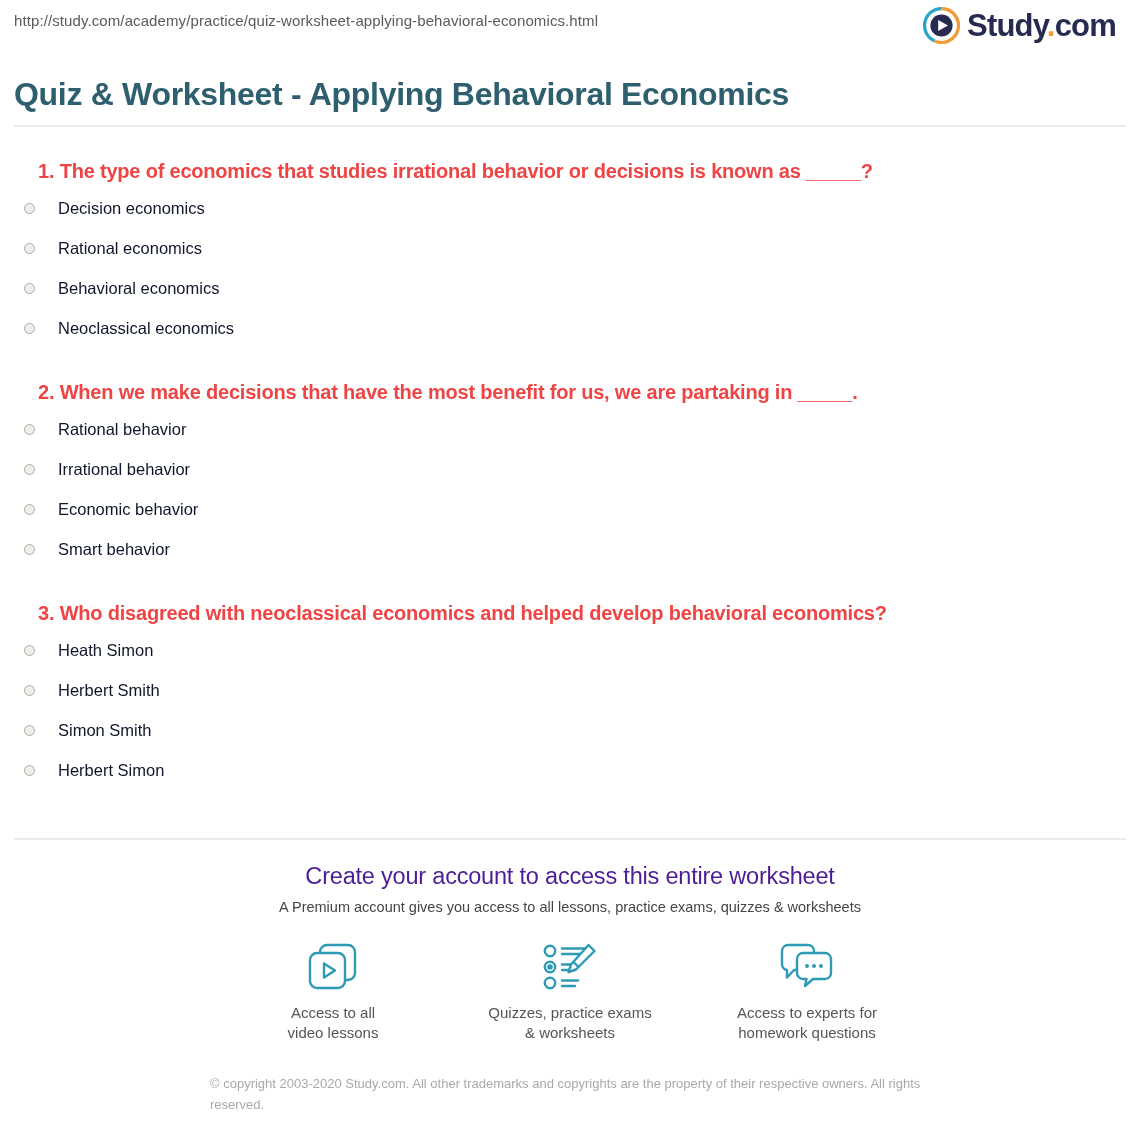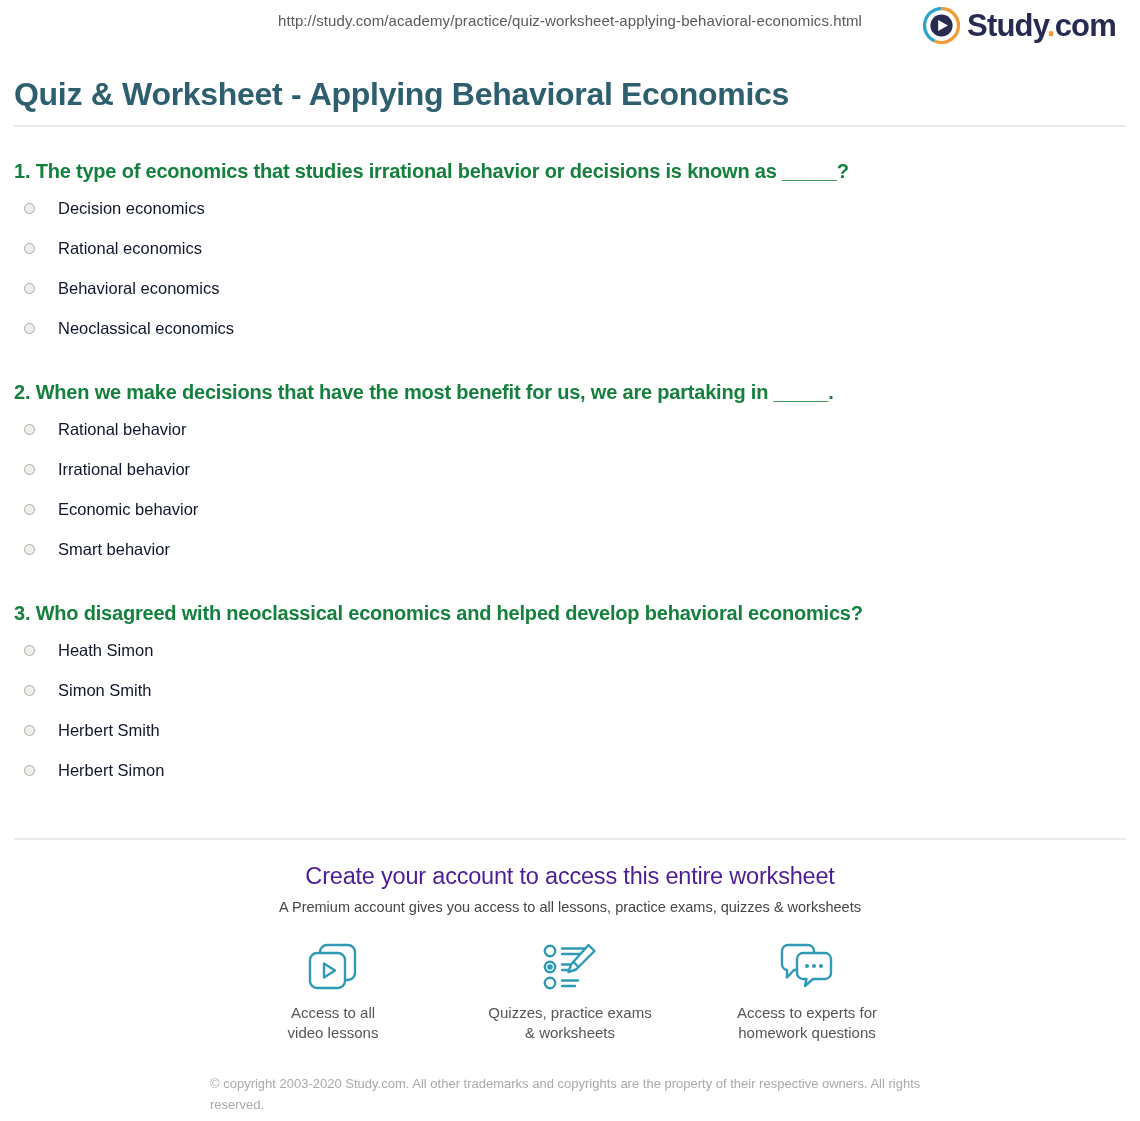--- a/index.html
+++ b/index.html
@@ -6,38 +6,39 @@
   html, body { background: #ffffff; }
   body {
     width: 1140px; height: 1121px; overflow: hidden;
     font-family: "Liberation Sans", sans-serif;
     color: #555;
     position: relative;
   }
 
   
   .header { position: relative; padding: 12px 14px 0 14px; height: 50px; }
-  .url-text { font-size: 15px; color: #5a5a5a; letter-spacing: 0.1px; text-align: center; }
+  .url-text { font-size: 15px; color: #5a5a5a; letter-spacing: 0.1px; }
   .logo { position: absolute; top: 7px; right: 24px; display: flex; align-items: center; gap: 7px; cursor: pointer; }
   .logo-text { font-size: 31px; font-weight: 700; color: #272a51; letter-spacing: -0.8px; }
   .logo-text .dot { color: #f09a38; }
 
   
   .main { padding: 0 14px; }
   .page-title {
     margin-top: 27px;
     font-size: 32px; font-weight: 700; color: #2d5f6e;
     letter-spacing: -0.3px; line-height: 1.1;
   }
   .rule { border: none; border-top: 2px solid #ebebeb; margin-top: 13px; }
 
   .question { margin-top: 33px; }
   .q-heading {
-    font-size: 20px; font-weight: 700; color: #15803d;
+    font-size: 20px; font-weight: 700; color: #ef4444;
     letter-spacing: -0.2px;
+    margin-left: 24px;
   }
   .options { margin-top: 5px; }
   .option-row {
     display: flex; align-items: center; height: 40px;
     padding-left: 10px; cursor: pointer;
   }
   .radio {
     width: 11px; height: 11px; border-radius: 50%;
     border: 1px solid #aeaaa2; background: #efeeea;
     flex: 0 0 auto;
@@ -136,25 +137,25 @@
 
   <section class="question">
     <h2 class="q-heading">3. Who disagreed with neoclassical economics and helped develop behavioral economics?</h2>
     <div class="options">
       <label class="option-row">
         <span class="radio"></span>
         <span class="option-label">Heath Simon</span>
       </label>
       <label class="option-row">
         <span class="radio"></span>
+        <span class="option-label">Herbert Smith</span>
+      </label>
+      <label class="option-row">
+        <span class="radio"></span>
         <span class="option-label">Simon Smith</span>
-      </label>
-      <label class="option-row">
-        <span class="radio"></span>
-        <span class="option-label">Herbert Smith</span>
       </label>
       <label class="option-row">
         <span class="radio"></span>
         <span class="option-label">Herbert Simon</span>
       </label>
     </div>
   </section>
 
   <hr class="rule bottom-rule">
 

